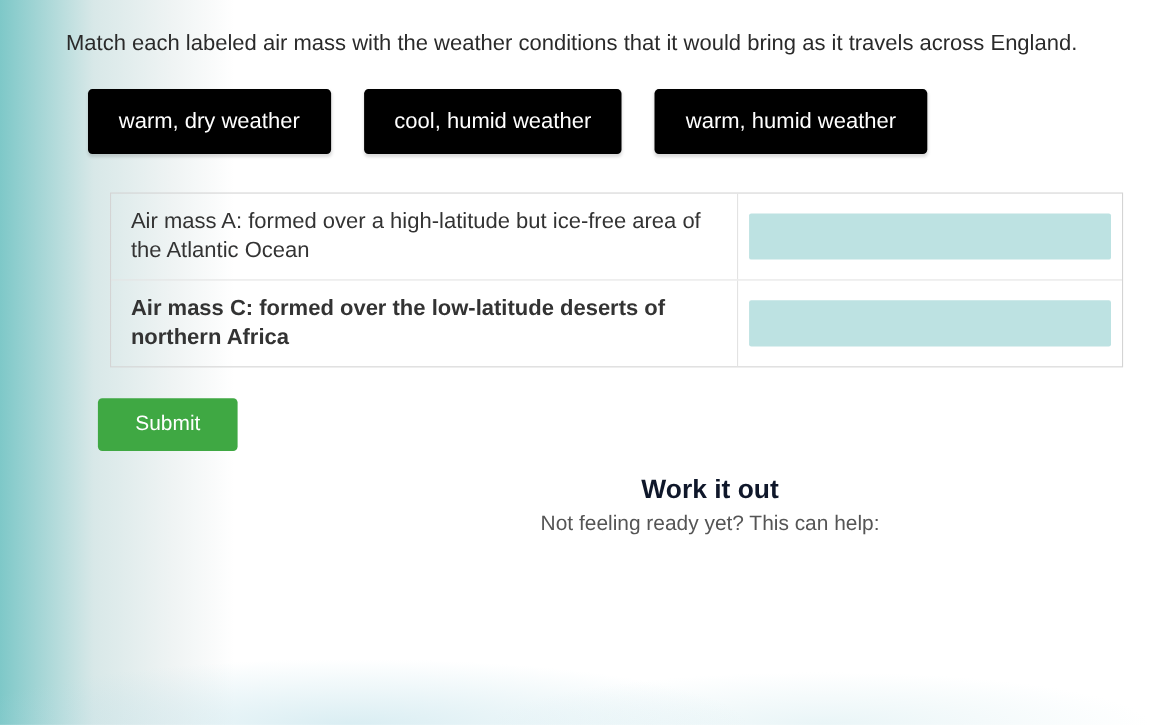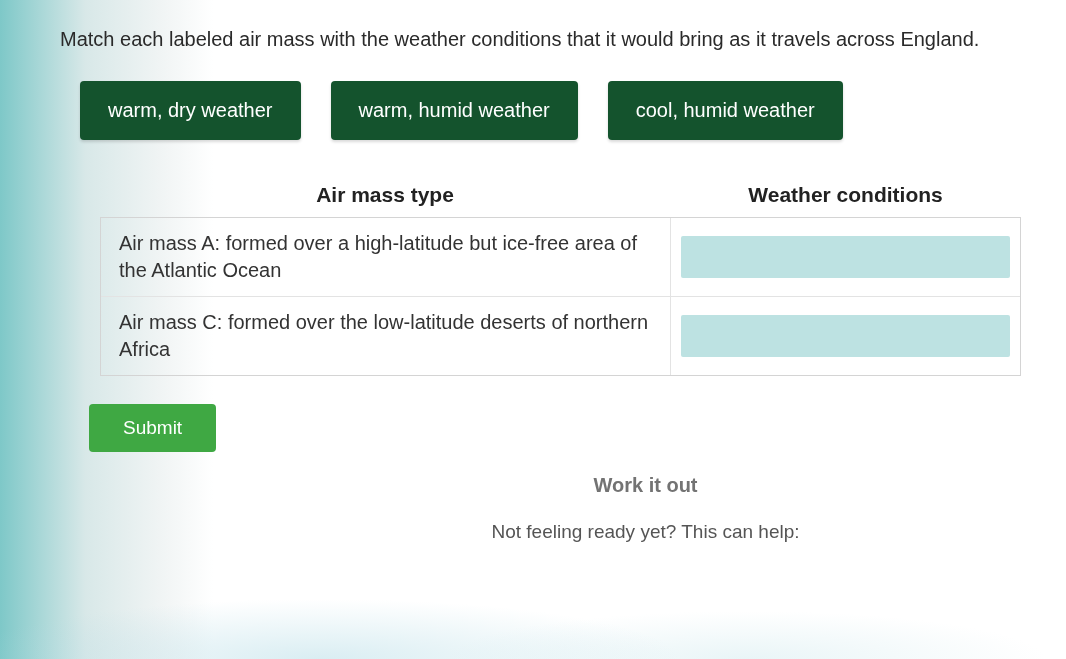--- a/index.html
+++ b/index.html
@@ -20,21 +20,21 @@
     line-height: 1.4;
     margin-bottom: 28px;
   }
   .options-row {
     display: flex;
     gap: 30px;
     margin-bottom: 35px;
     padding-left: 20px;
   }
   .option-btn {
-    background: #14532d;
+    background: #000000;
     color: #ffffff;
     border: none;
     padding: 18px 28px;
     font-size: 20px;
     border-radius: 4px;
     cursor: pointer;
     font-family: inherit;
     box-shadow: 0 2px 3px rgba(0,0,0,0.15);
   }
   .table-wrap {
@@ -55,21 +55,21 @@
   .col-header.right { flex: 1; text-align: center; }
   .match-table {
     border: 1px solid #d4d4d4;
     border-collapse: collapse;
     width: 100%;
   }
   .match-row {
     display: flex;
     border-bottom: 1px solid #e3e3e3;
   }
-  .match-row:last-child { border-bottom: none; }
+  .match-row:last-child { border-bottom: none; font-weight: bold; }
   .desc-cell {
     width: 570px;
     padding: 12px 18px;
     font-size: 20px;
     color: #333;
     line-height: 1.35;
     border-right: 1px solid #e3e3e3;
   }
   .drop-cell {
     flex: 1;
@@ -94,24 +94,24 @@
     cursor: pointer;
     margin-left: 29px;
     font-family: inherit;
   }
   .footer-help {
     text-align: center;
     margin-top: 22px;
     padding-left: 200px;
   }
   .work-it-out {
-    color: #737373;
-    font-size: 20px;
+    color: #0f172a;
+    font-size: 24px;
     font-weight: bold;
-    margin-bottom: 24px;
+    margin-bottom: 6px;
   }
   .not-ready {
     color: #555;
     font-size: 19px;
   }
   .wave {
     position: absolute;
     bottom: 0;
     left: 0;
     right: 0;
@@ -122,29 +122,25 @@
   }
 </style>
 </head>
 <body>
 
 <div class="content">
   <p class="instruction">Match each labeled air mass with the weather conditions that it would bring as it travels across England.</p>
 
   <div class="options-row">
     <button class="option-btn">warm, dry weather</button>
+    <button class="option-btn">cool, humid weather</button>
     <button class="option-btn">warm, humid weather</button>
-    <button class="option-btn">cool, humid weather</button>
   </div>
 
   <div class="table-wrap">
-    <div class="headers">
-      <div class="col-header left">Air mass type</div>
-      <div class="col-header right">Weather conditions</div>
-    </div>
     <div class="match-table">
       <div class="match-row">
         <div class="desc-cell">Air mass A: formed over a high-latitude but ice-free area of the Atlantic Ocean</div>
         <div class="drop-cell">
             <div class="dropzone"></div>
           </div>
       </div>
       <div class="match-row">
         <div class="desc-cell">Air mass C: formed over the low-latitude deserts of northern Africa</div>
         <div class="drop-cell">

